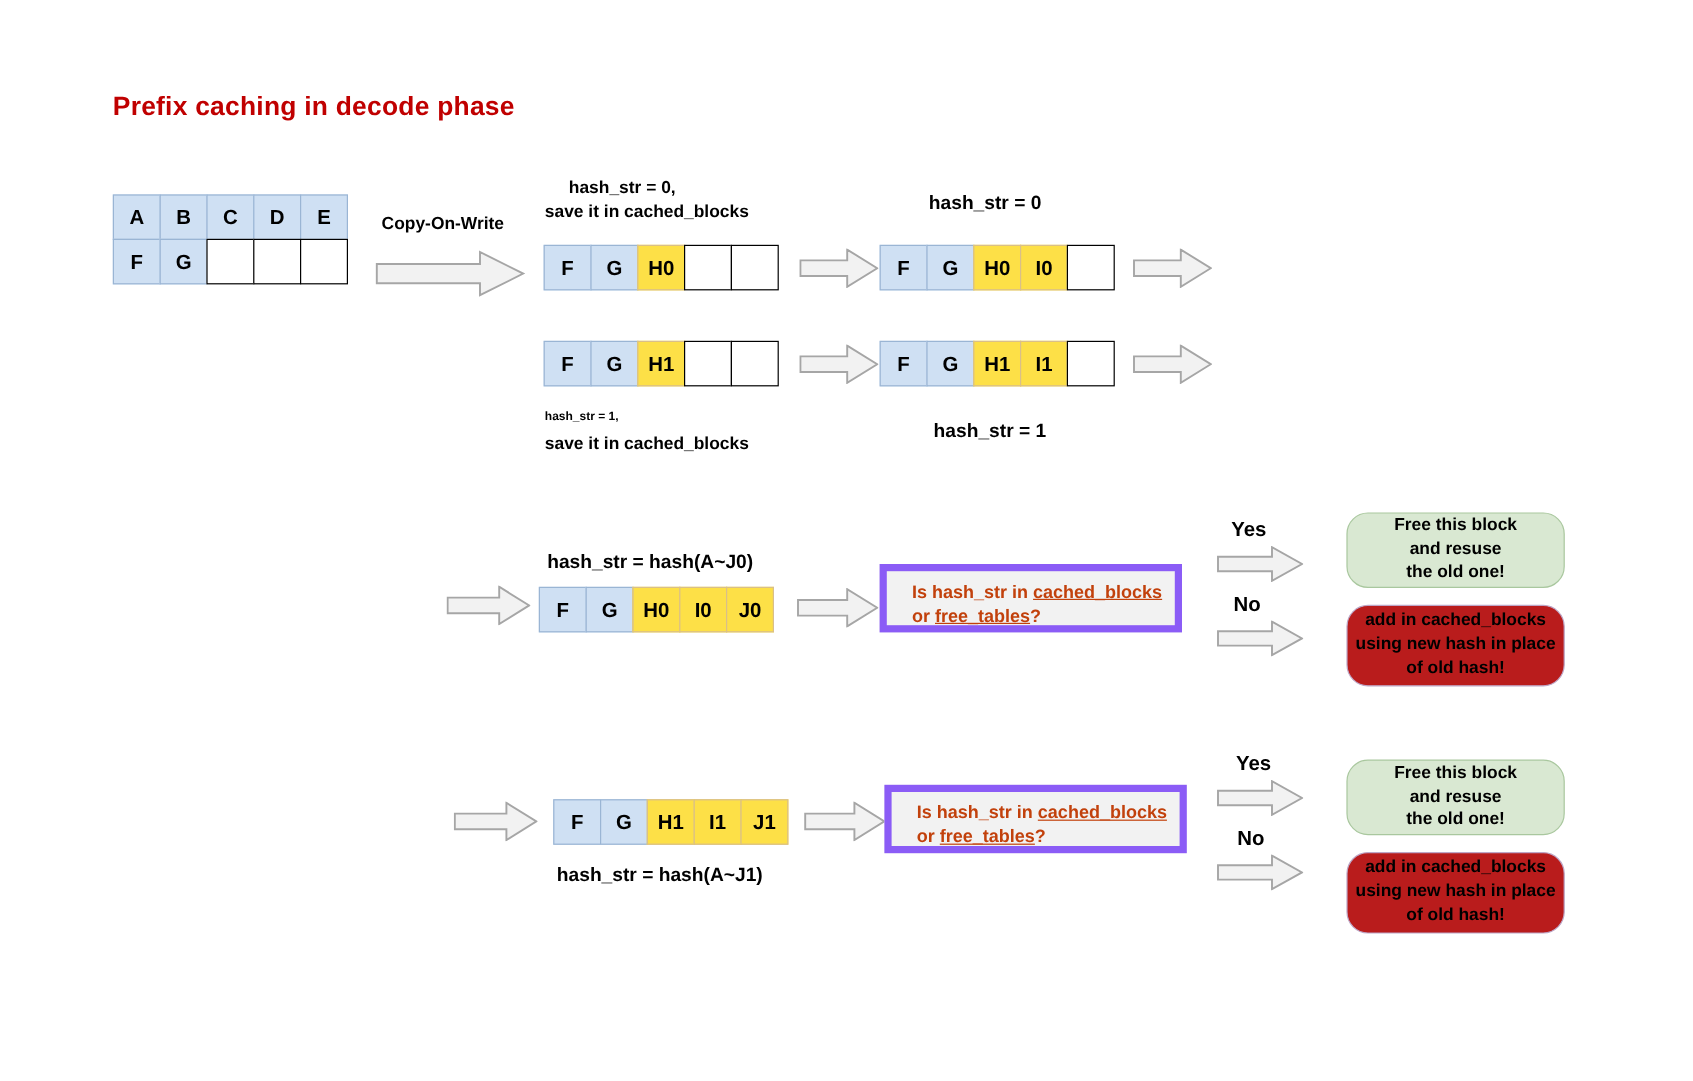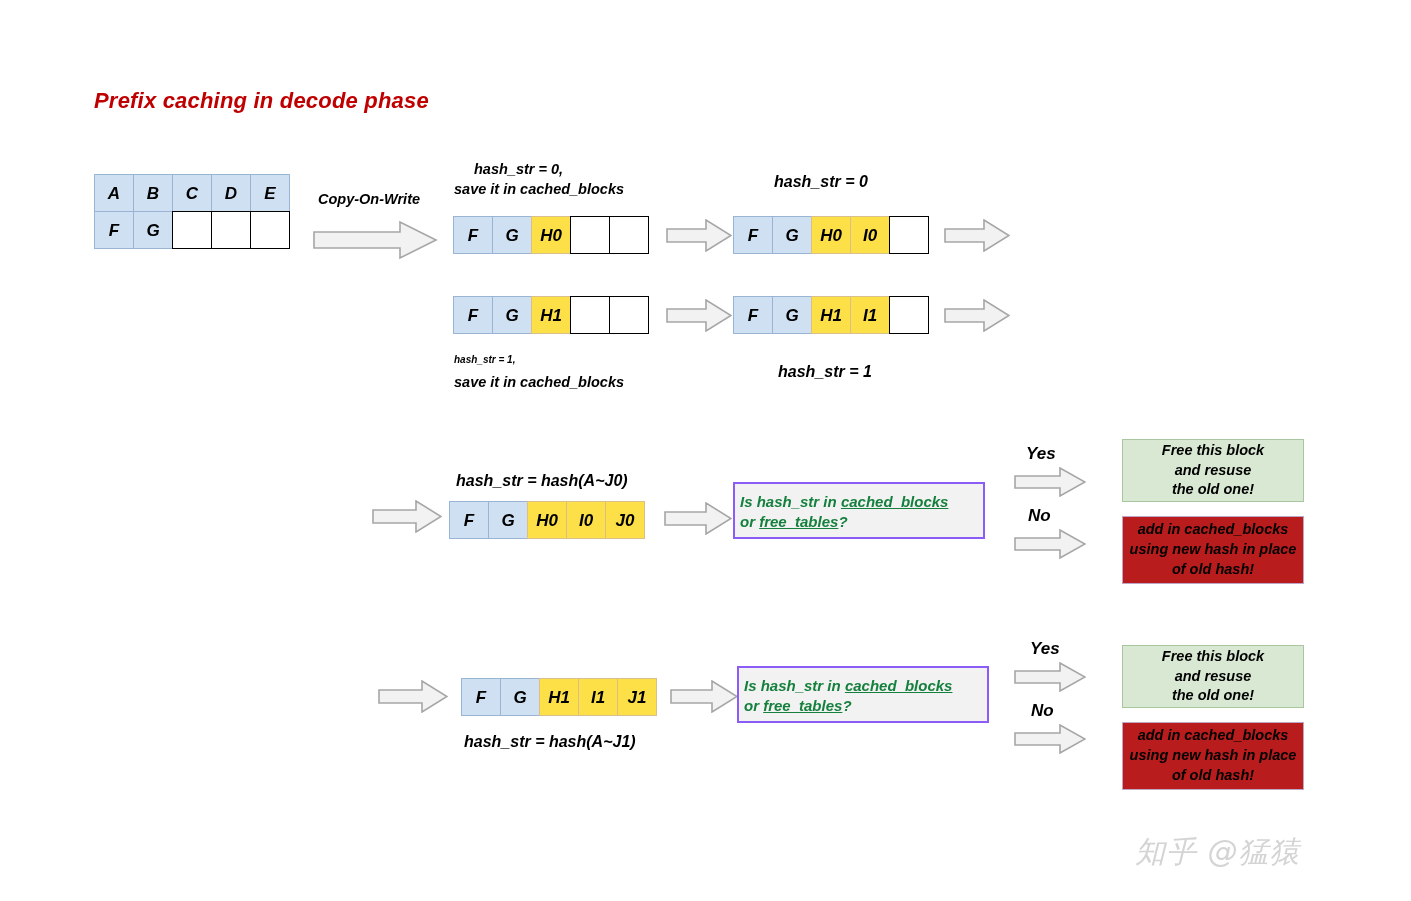--- a/index.html
+++ b/index.html
@@ -9,24 +9,23 @@
   }
   body {
     width: 1411px;
     height: 901px;
     position: relative;
     font-family: "Liberation Sans", sans-serif;
     overflow: hidden;
   }
   .canvas {
     position: absolute;
-    left: 0; top: 12px;
+    left: 0; top: 0;
     width: 1411px;
     height: 846px;
-    font-style: italic;
   }
   .abs { position: absolute; }
 
   
   #page-title {
     left: 94px;
     top: 74px;
     font-size: 22px;
     font-weight: bold;
     color: #c00000;
@@ -72,41 +71,42 @@
     color: #000;
     line-height: 1.35;
     white-space: pre;
   }
   .label.big   { font-size: 16px; }
 
   
   .decision {
     box-sizing: border-box;
     background: #f2f2f2;
-    border: 2px solid #8b5cf6;
-    padding: 8px 9px 8px 5px;
+    border: 6px solid #8b5cf6;
+    padding: 8px 9px 8px 21px;
     font-size: 15px;
     font-weight: bold;
-    color: #15803d;
+    color: #c2410c;
     line-height: 1.35;
   }
   .decision u { text-decoration: underline; }
 
   
   .result {
     box-sizing: border-box;
     display: flex;
     align-items: center;
     justify-content: center;
     text-align: center;
     font-size: 14.5px;
     font-weight: bold;
     color: #000;
     line-height: 1.36;
     padding: 4px 6px;
+    border-radius: 18px;
   }
   .result.green  { background: #d9e8d2; border: 1px solid #a9c79e; }
   .result.purple { background: #b91c1c; border: 1px solid #bda6c6; }
 
   .yesno {
     font-size: 17px;
     font-weight: bold;
     color: #000;
   }
 
@@ -280,15 +280,14 @@
 the old one!</div>
 
   <div class="abs yesno" style="left:1031px; top:689px;">No</div>
   <svg class="abs arrow" style="left:1014px; top:712px;" width="72" height="30" viewBox="0 0 72 30">
     <polygon points="1,9 46,9 46,1 71,15 46,29 46,21 1,21" fill="#f2f2f2" stroke="#a6a6a6" stroke-width="1.6" stroke-linejoin="miter"></polygon>
   </svg>
   <div class="abs result purple" style="left:1122px; top:710px; width:182px; height:68px; white-space:pre-line;">add in cached_blocks
 using new hash in place
 of old hash!</div>
 
-  <div class="abs" id="watermark">知乎 @猛猿</div>
 
 </div>
 
 </body></html>

